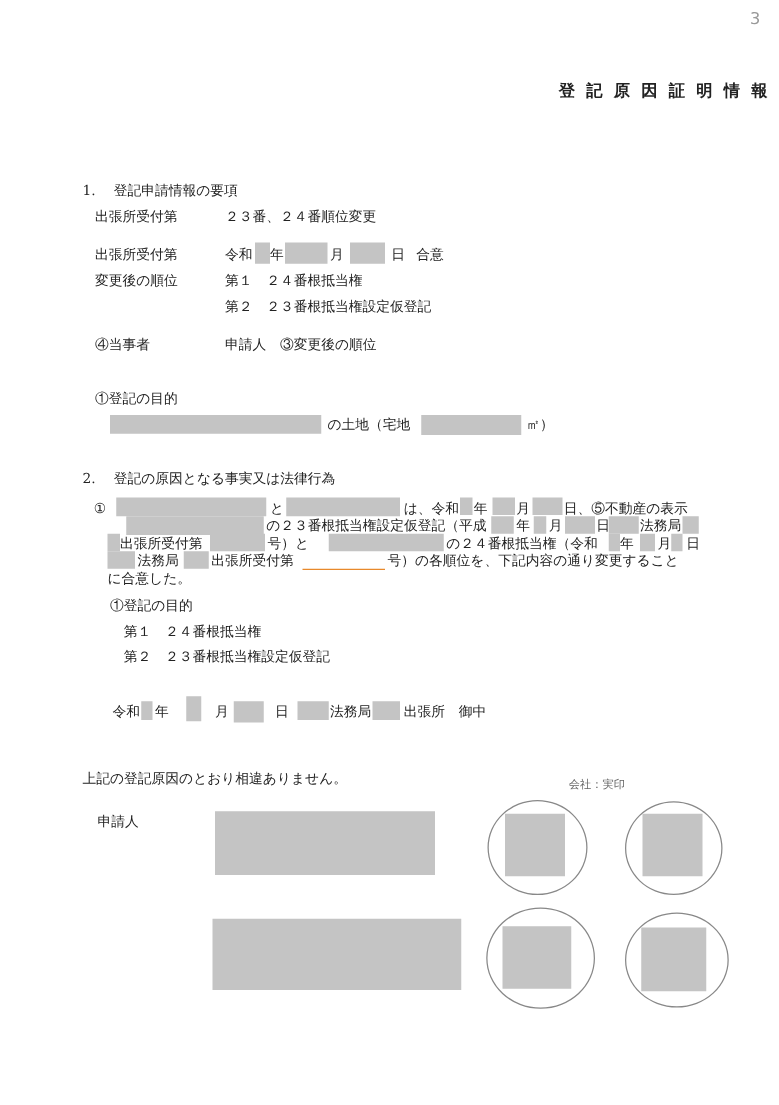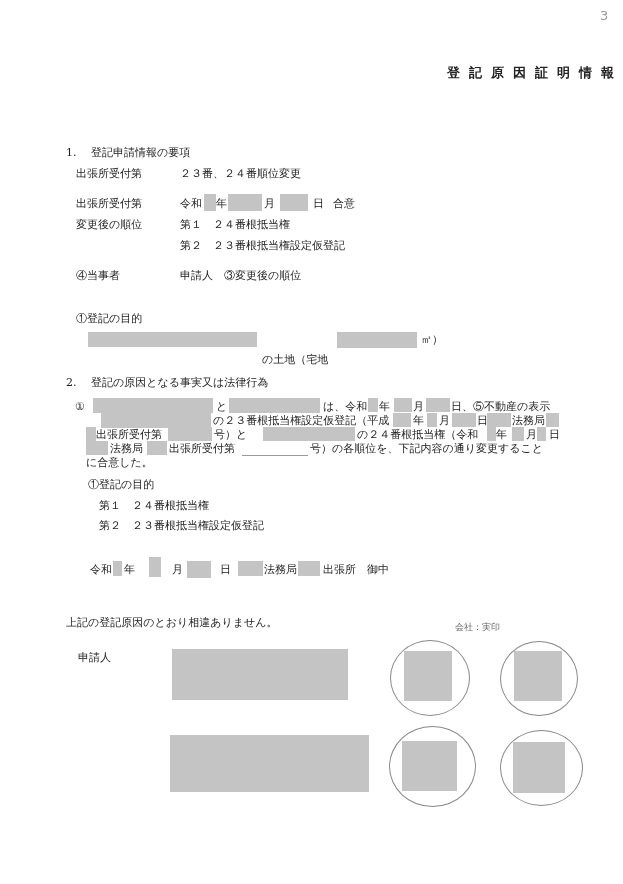--- a/index.html
+++ b/index.html
@@ -40,21 +40,21 @@
 
 <div class="abs" style="left:76px;top:218px">変更後の順位</div>
 <div class="abs" style="left:180px;top:218px">第１　２４番根抵当権</div>
 <div class="abs" style="left:180px;top:239px">第２　２３番根抵当権設定仮登記</div>
 
 <div class="abs" style="left:76px;top:269px">④当事者</div>
 <div class="abs" style="left:180px;top:269px">申請人　③変更後の順位</div>
 
 <div class="abs" style="left:76px;top:312px">①登記の目的</div>
 <div class="red" style="left:88px;top:332px;width:169px;height:15px"></div>
-<div class="abs" style="left:262px;top:353px">の土地（宅地</div>
+<div class="abs" style="left:262px;top:333px">の土地（宅地</div>
 <div class="red" style="left:337px;top:332px;width:80px;height:16px"></div>
 <div class="abs" style="left:421px;top:333px">㎡）</div>
 
 <div class="abs" style="left:66px;top:376px">2.</div>
 <div class="abs" style="left:91px;top:376px">登記の原因となる事実又は法律行為</div>
 
 <div class="abs" style="left:75px;top:400px">①</div>
 <div class="red" style="left:93px;top:398px;width:120px;height:15px"></div>
 <div class="abs" style="left:216px;top:400px">と</div>
 <div class="red" style="left:229px;top:398px;width:91px;height:15px"></div>

